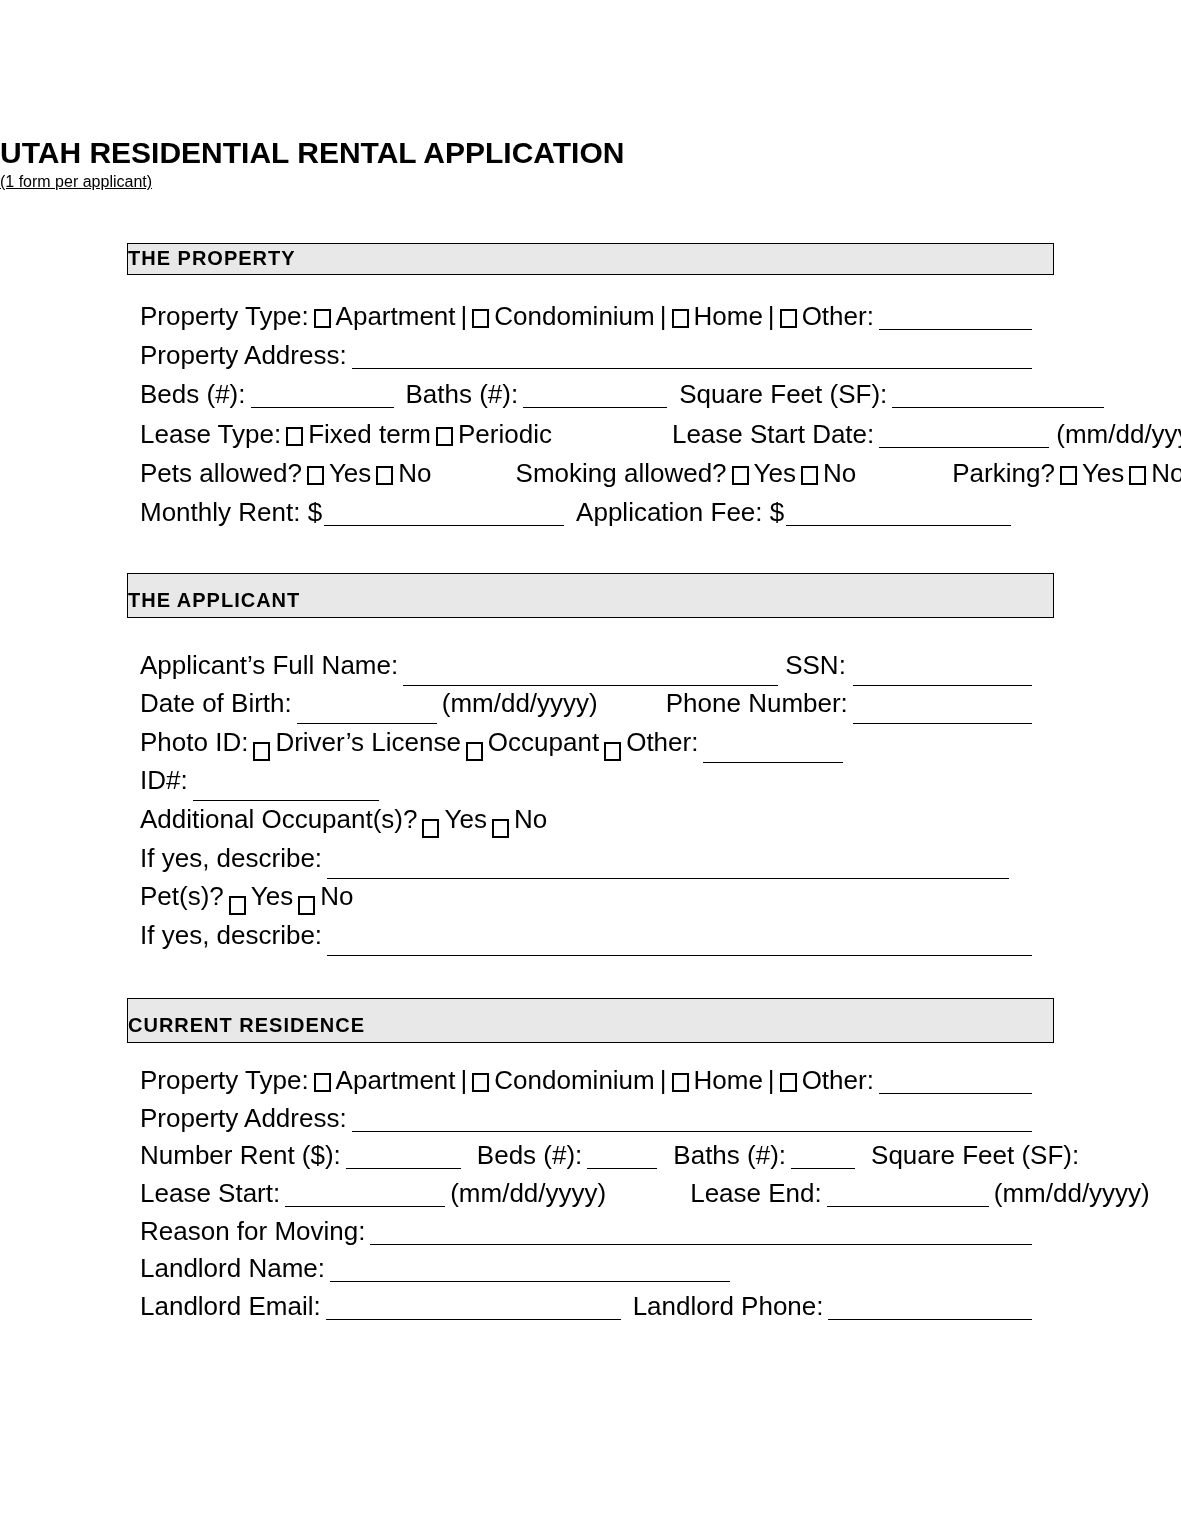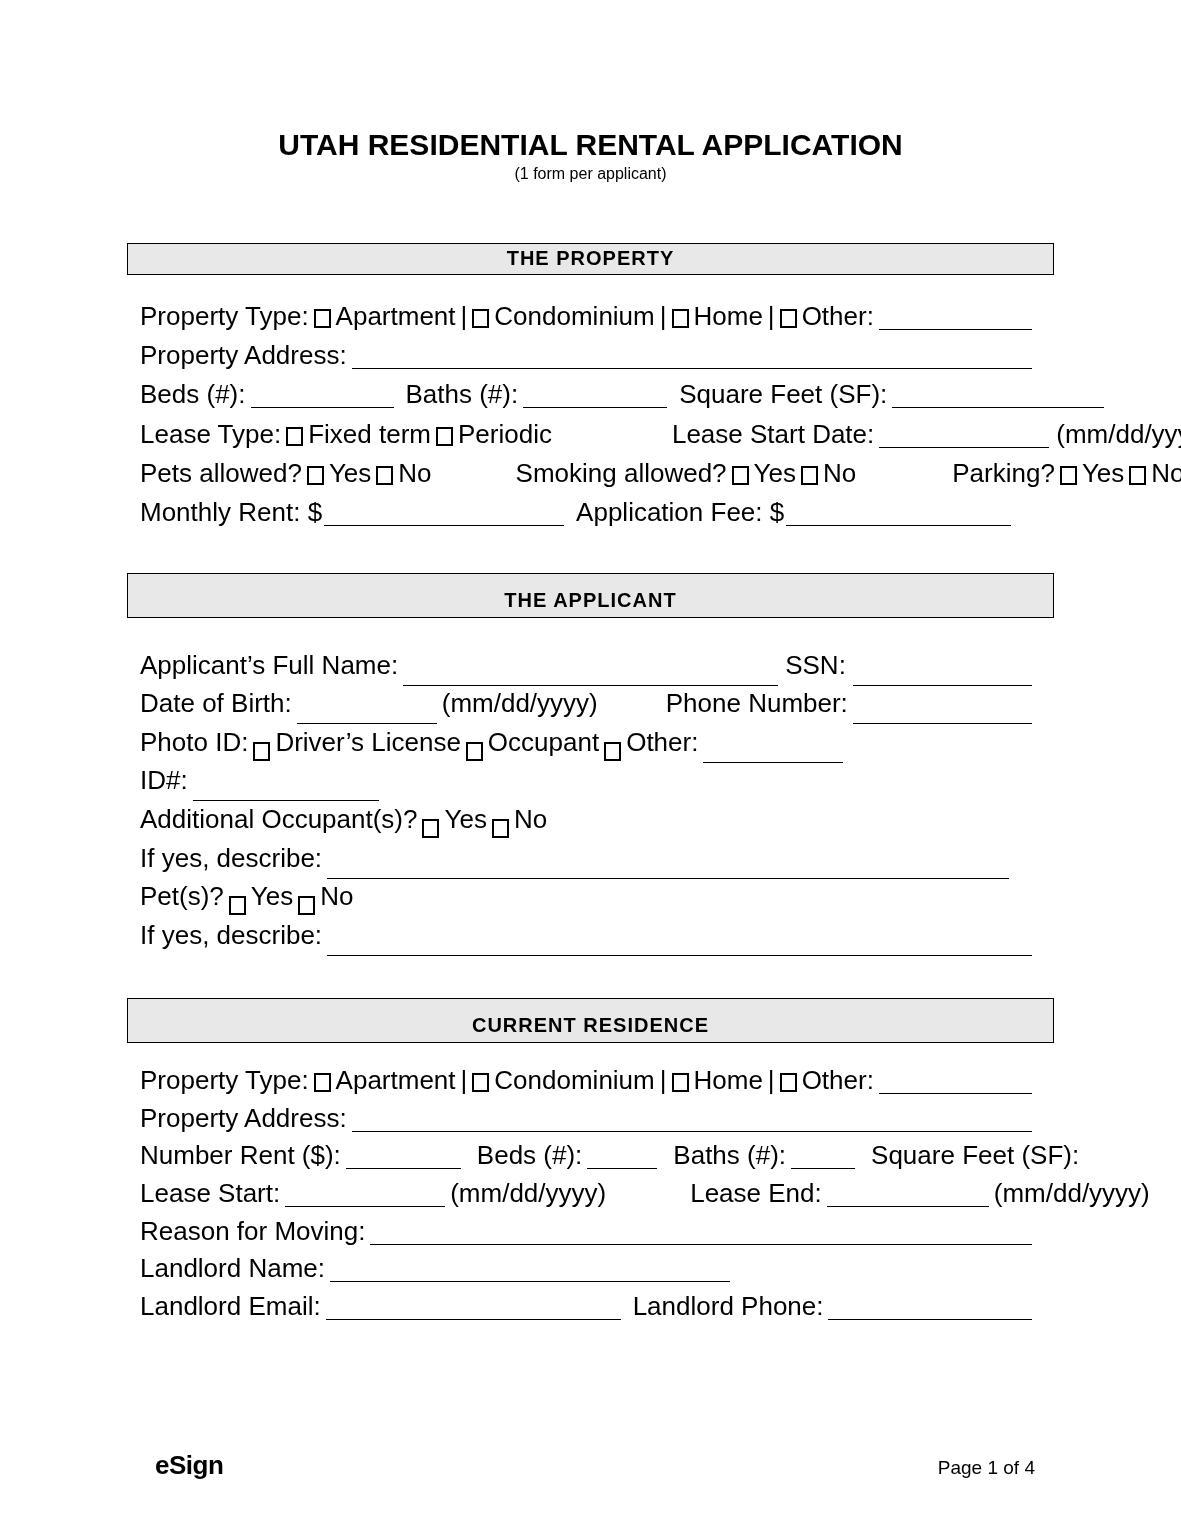--- a/index.html
+++ b/index.html
@@ -1,31 +1,31 @@
 <!DOCTYPE html>
 <html><head>
 <meta charset="utf-8">
 <title>Utah Residential Rental Application</title>
 <style>
   html,body{margin:0;padding:0;background:#ffffff;}
   .page{
     position:relative;width:1181px;height:1536px;background:#ffffff;
     font-family:"Liberation Sans",sans-serif;color:#000;overflow:hidden;margin:0 auto;
   }
-  .title-block{position:absolute;top:128px;left:0;width:100%;text-align:center;}
+  .title-block{position:absolute;top:136px;left:0;width:100%;}
   .doc-title{font-size:30px;font-weight:bold;margin:0;line-height:1.1;}
-  .doc-subtitle{font-size:16px;margin-top:4px;}
+  .doc-subtitle{font-size:16px;margin-top:4px;text-decoration:underline;}
 
   .section{position:absolute;left:127px;width:927px;box-sizing:border-box;}
   #sec-property{top:243px;}
   #sec-applicant{top:573px;}
   #sec-current{top:998px;}
 
   .sec-header{
-    border:1.5px solid #000;background:#e8e8e8;text-align:center;
+    border:1.5px solid #000;background:#e8e8e8;
     padding:3px 0 4px;box-sizing:border-box;
   }
   .sec-header.single{padding:15px 0 5px;}
   .sec-header .h{font-size:20px;font-weight:bold;letter-spacing:1px;display:block;}
   .sec-header .sub{font-size:12px;letter-spacing:0.6px;display:block;margin-top:1px;}
 
   .rows{padding:0 22px 0 13px;}
   #sec-property .rows{margin-top:26px;}
   #sec-applicant .rows{margin-top:24px;}
   #sec-current .rows{margin-top:22px;}
@@ -248,18 +248,14 @@
       </div>
       <div class="row">
         <span>Landlord Email:</span>
         <span class="ul" style="width:295px"></span>
         <span class="ml12">Landlord Phone:</span>
         <span class="ul grow"></span>
       </div>
     </div>
   </div>
 
-  <div class="footer">
-    <span class="brand">eSign</span>
-    <span class="pageno">Page 1 of 4</span>
-  </div>
 
 </div>
 
 </body></html>

